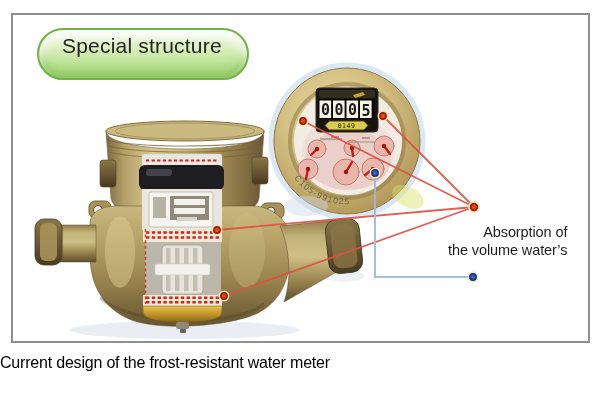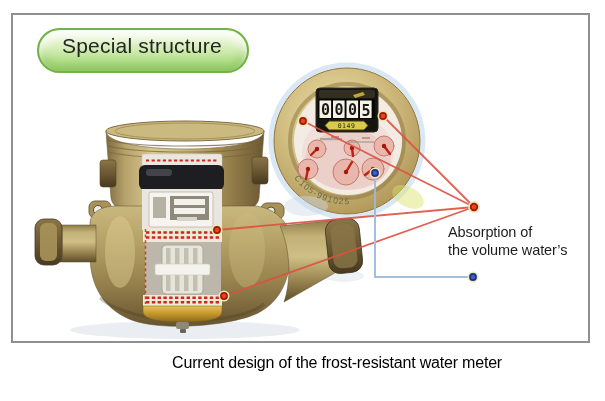--- a/index.html
+++ b/index.html
@@ -1,29 +1,29 @@
 <!DOCTYPE html>
 <html><head>
 <meta charset="utf-8">
 <style>
   html,body{margin:0;padding:0;background:#ffffff;}
   .stage{position:relative;width:605px;height:401px;background:#fff;overflow:hidden;
          font-family:"Liberation Sans",sans-serif;}
   .frame{position:absolute;left:11px;top:13px;width:575px;height:326px;
          border:2px solid #8f8f8f;background:#ffffff;}
   .art{position:absolute;left:0;top:0;width:605px;height:401px;}
-  .badge{position:absolute;left:37px;top:28px;width:212px;height:45px;
+  .badge{position:absolute;left:37px;top:28px;width:212px;height:52px;
          border:2px solid #72b246;border-radius:27px;
          background:linear-gradient(180deg,#eef8e0 0%,#d9efbd 40%,#b9e292 72%,#a5d779 100%);
          box-shadow:inset 0 8px 10px rgba(255,255,255,.85), inset 0 -6px 10px rgba(108,174,62,.45);
          box-sizing:border-box;padding:5px 0 0 23px;
          font-size:21px;line-height:22px;color:#242424;letter-spacing:.2px;}
   .callout-text{position:absolute;left:448px;top:223px;
-         font-size:14.5px;line-height:18px;color:#1d1d1d;letter-spacing:-.1px;}
-  .caption{position:absolute;left:0;top:354px;width:502px;text-align:right;
+         font-size:14.5px;line-height:18px;color:#1d1d1d;letter-spacing:-.1px;text-align:right;}
+  .caption{position:absolute;left:0;top:354px;width:502px;text-align:left;
          font-size:16px;letter-spacing:-.2px;color:#000;}
   .digit{font-family:"DejaVu Sans Mono",monospace;font-weight:bold;font-size:15px;fill:#1a1a1a;}
   .sublabel{font-family:"DejaVu Sans Mono",monospace;font-size:6.5px;fill:#2c2708;letter-spacing:.5px;}
   .serial{font-size:8.5px;fill:#5c6640;letter-spacing:1.2px;opacity:.9;}
 </style>
 </head>
 <body>
 
 <div class="stage">
 

